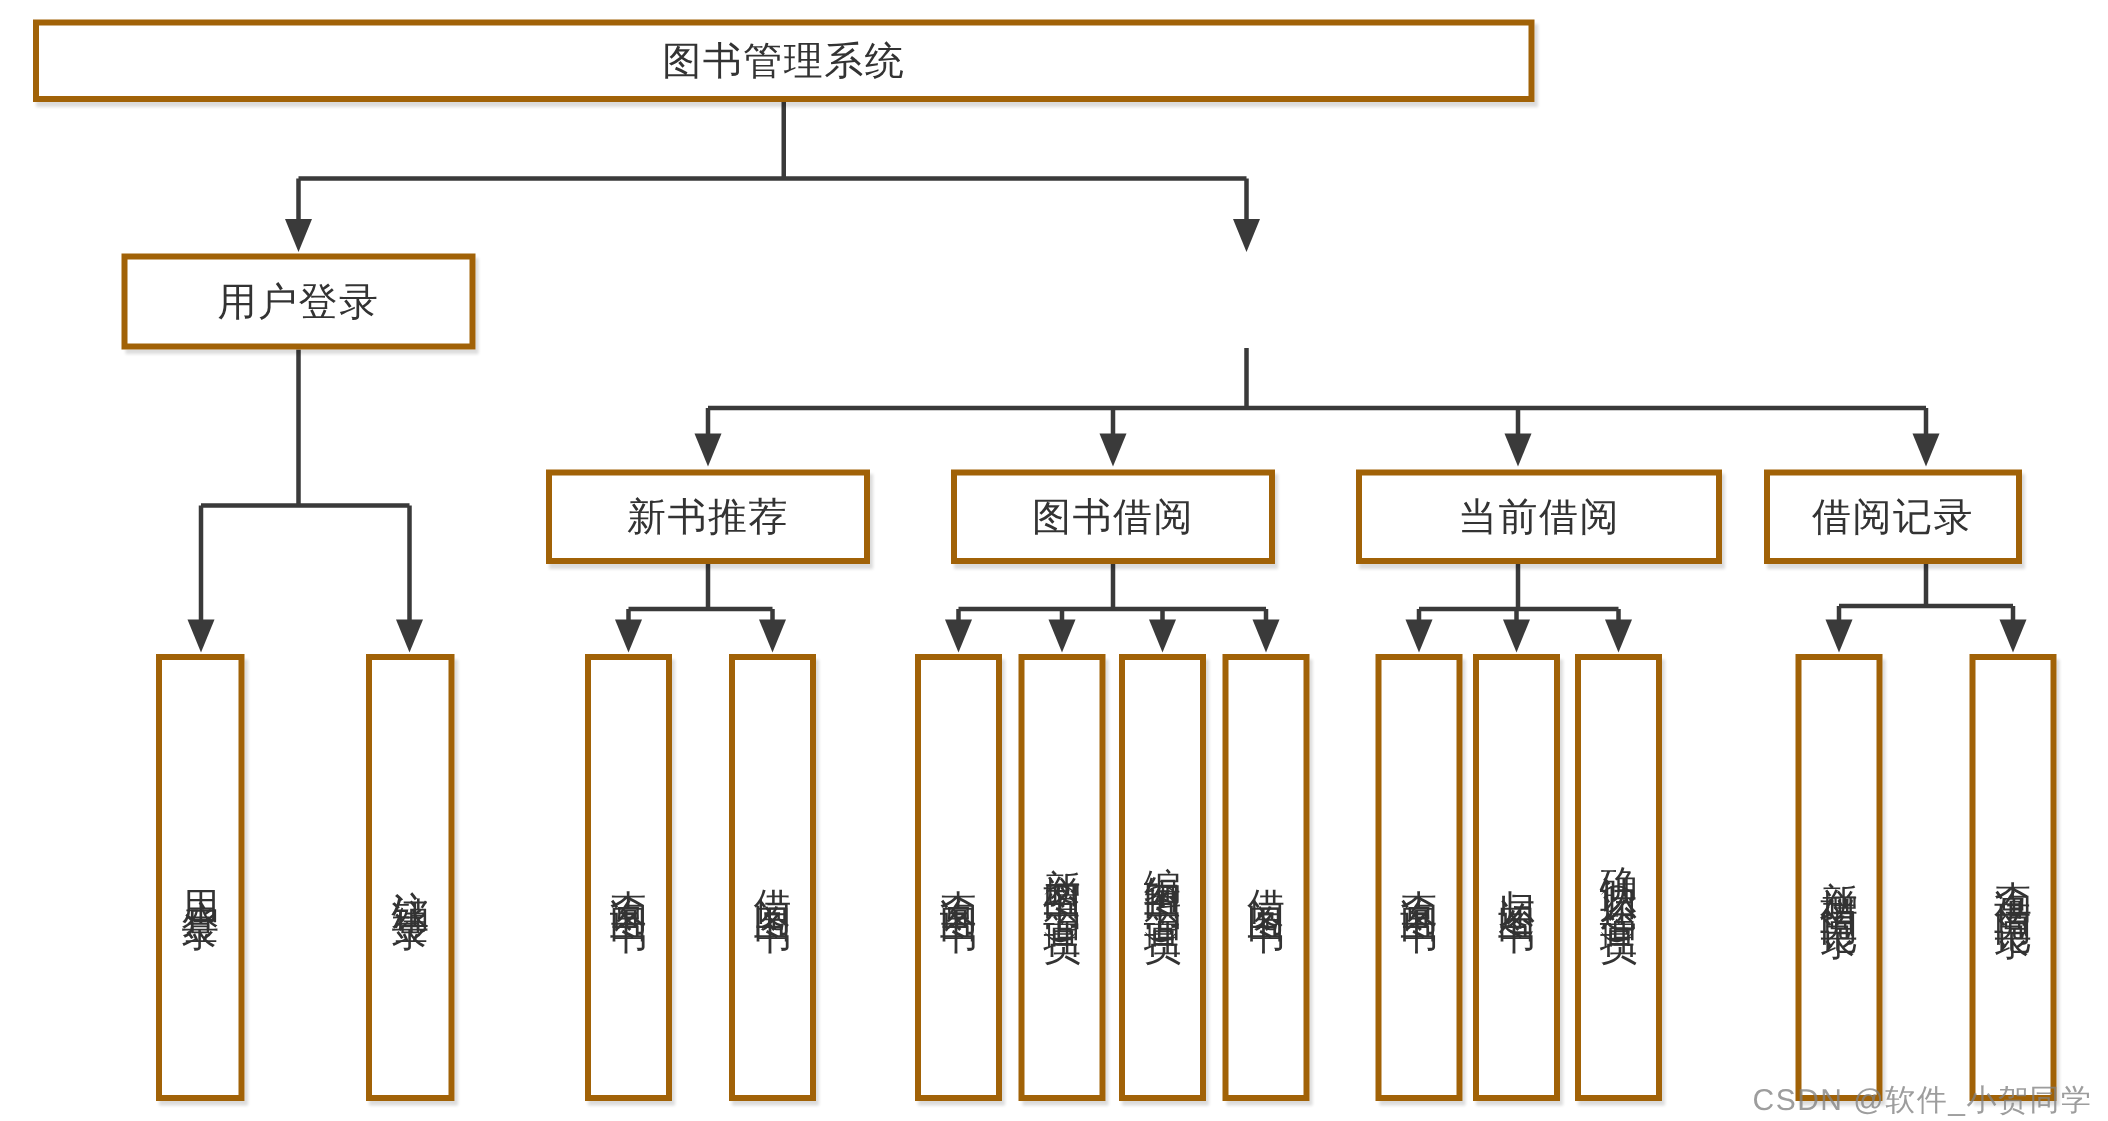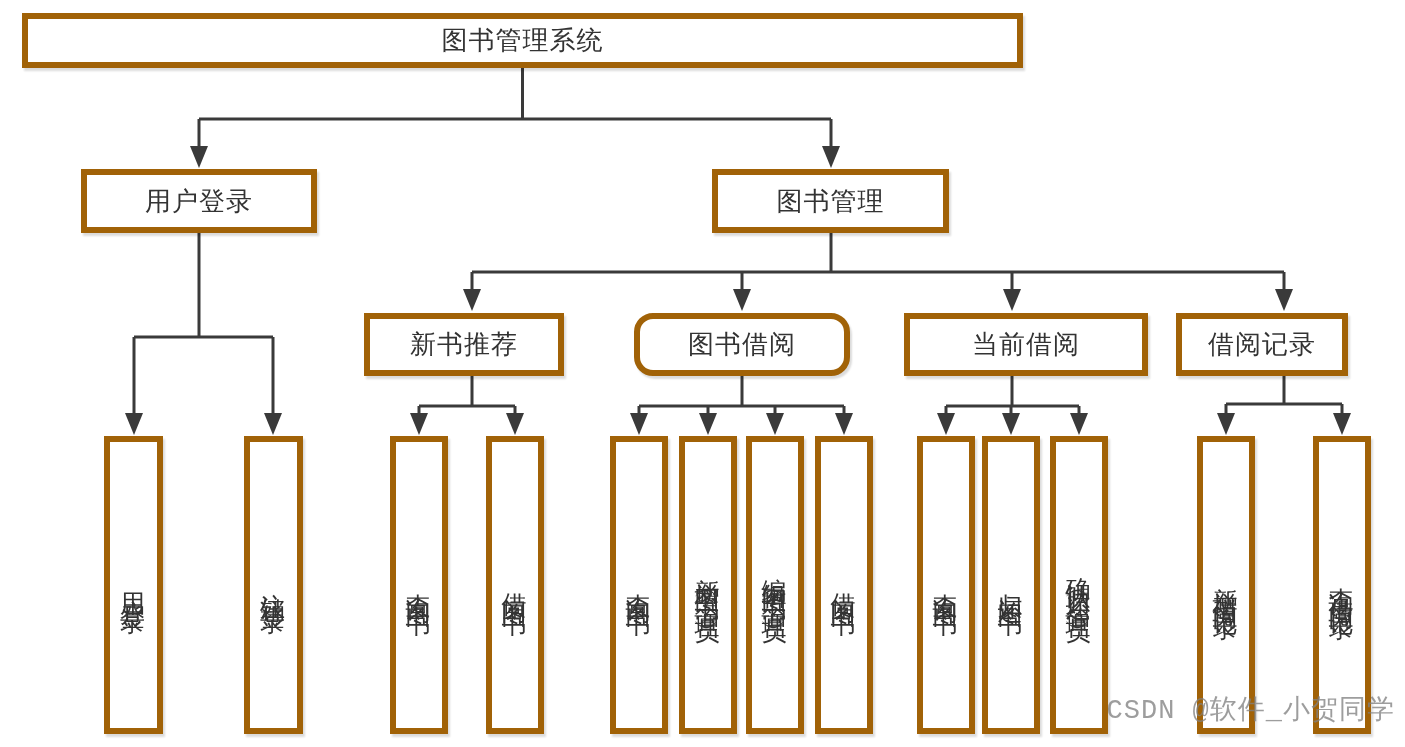--- a/index.html
+++ b/index.html
@@ -18,21 +18,21 @@
   #connectors {
     position: absolute;
     left: 0;
     top: 0;
     z-index: 1;
   }
   .node {
     position: absolute;
     box-sizing: border-box;
     background: #ffffff;
-    border: 6px solid #a16207;
+    border: 4px solid #a16207;
     box-shadow: 2px 3px 2px rgba(0,0,0,0.14);
     display: flex;
     align-items: center;
     justify-content: center;
     color: #333333;
     z-index: 2;
   }
   .h-label {
     font-size: 26px;
     letter-spacing: 1px;
@@ -41,27 +41,26 @@
   .v-label {
     writing-mode: vertical-lr;
     text-orientation: mixed;
     font-size: 25px;
     letter-spacing: 6px;
     white-space: nowrap;
   }
   .watermark {
     position: absolute;
     right: 10px;
-    bottom: 20px;
-    font-size: 27px;
+    bottom: 0;
+    font-size: 20px;
     color: rgba(130,130,130,0.78);
     letter-spacing: 1px;
     z-index: 3;
     white-space: nowrap;
-    font-family: Liberation Mono, monospace;
   }
 </style>
 </head>
 <body>
 
 <div id="stage">
 
   <svg id="connectors" width="1405" height="747" viewBox="0 0 1405 747">
     <g stroke="#3a3a3a" stroke-width="3" fill="none">
 
@@ -102,28 +101,25 @@
     </g>
   </svg>
 
   <div class="node" style="left:22px; top:13px; width:1001px; height:55px;">
     <span class="h-label">图书管理系统</span>
   </div>
 
   <div class="node" style="left:81px; top:169px; width:236px; height:64px;">
     <span class="h-label">用户登录</span>
   </div>
-  <div class="node" style="left:712px; top:169px; width:237px; height:64px;">
-    <span class="h-label">图书管理</span>
-  </div>
 
-  <div class="node" style="left:364px; top:313px; width:200px; height:63px;">
+  <div class="node" style="left:364px; top:313px; width:216px; height:63px;">
     <span class="h-label">新书推荐</span>
   </div>
-  <div class="node" style="left:634px; top:313px; width:216px; height:63px;border-radius:19px;">
+  <div class="node" style="left:634px; top:313px; width:216px; height:63px;">
     <span class="h-label">图书借阅</span>
   </div>
   <div class="node" style="left:904px; top:313px; width:244px; height:63px;">
     <span class="h-label">当前借阅</span>
   </div>
   <div class="node" style="left:1176px; top:313px; width:172px; height:63px;">
     <span class="h-label">借阅记录</span>
   </div>
 
   <div class="node" style="left:104px; top:436px; width:59px; height:298px;">

